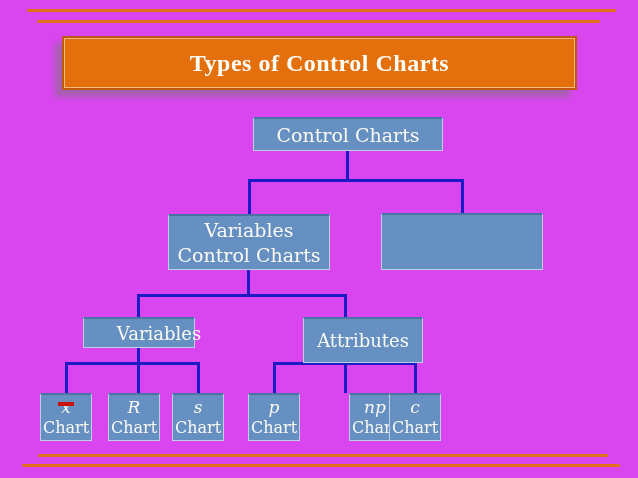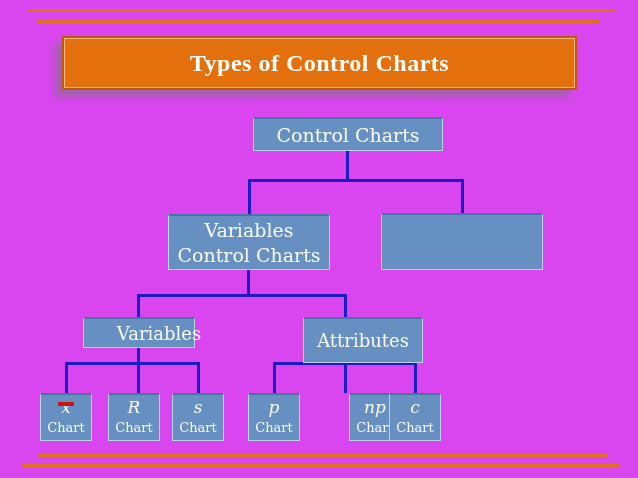--- a/index.html
+++ b/index.html
@@ -63,21 +63,21 @@
   .n-root       { left:253px; top:117px; width:190px; height:34px; font-size:19px; }
   .n-shewhart   { left:168px; top:214px; width:162px; height:56px; font-size:19px; line-height:25px; }
   .n-other      { left:381px; top:213px; width:162px; height:57px; font-size:19px; line-height:25px; }
   .n-variables  { left:83px;  top:317px; width:112px; height:31px; font-size:18px;padding-left:40px; }
   .n-attributes { left:285px; top:317px; width:120px; height:46px; font-size:18px;margin-left:18px; }
 
   .leaf { top:393px; width:52px; height:48px; }
   .l-xbar { left:40px; }  .l-r { left:108px; } .l-s { left:172px; }
   .l-p    { left:248px; } .l-np { left:316px;margin-left:33px; } .l-c { left:389px; }
   .leaf .sym { font-style:italic; font-size:17px; line-height:19px; position:relative; }
-  .leaf .lbl { font-size:13px; line-height:21px; }
+  .leaf .lbl { font-size:16px; line-height:21px; }
   .overbar {
     position:absolute; top:4px; left:50%; margin-left:-8px;
     width:16px; height:4px; background:#cc1111;
   }
 </style>
 </head>
 <body>
 
 <div class="slide">
 

